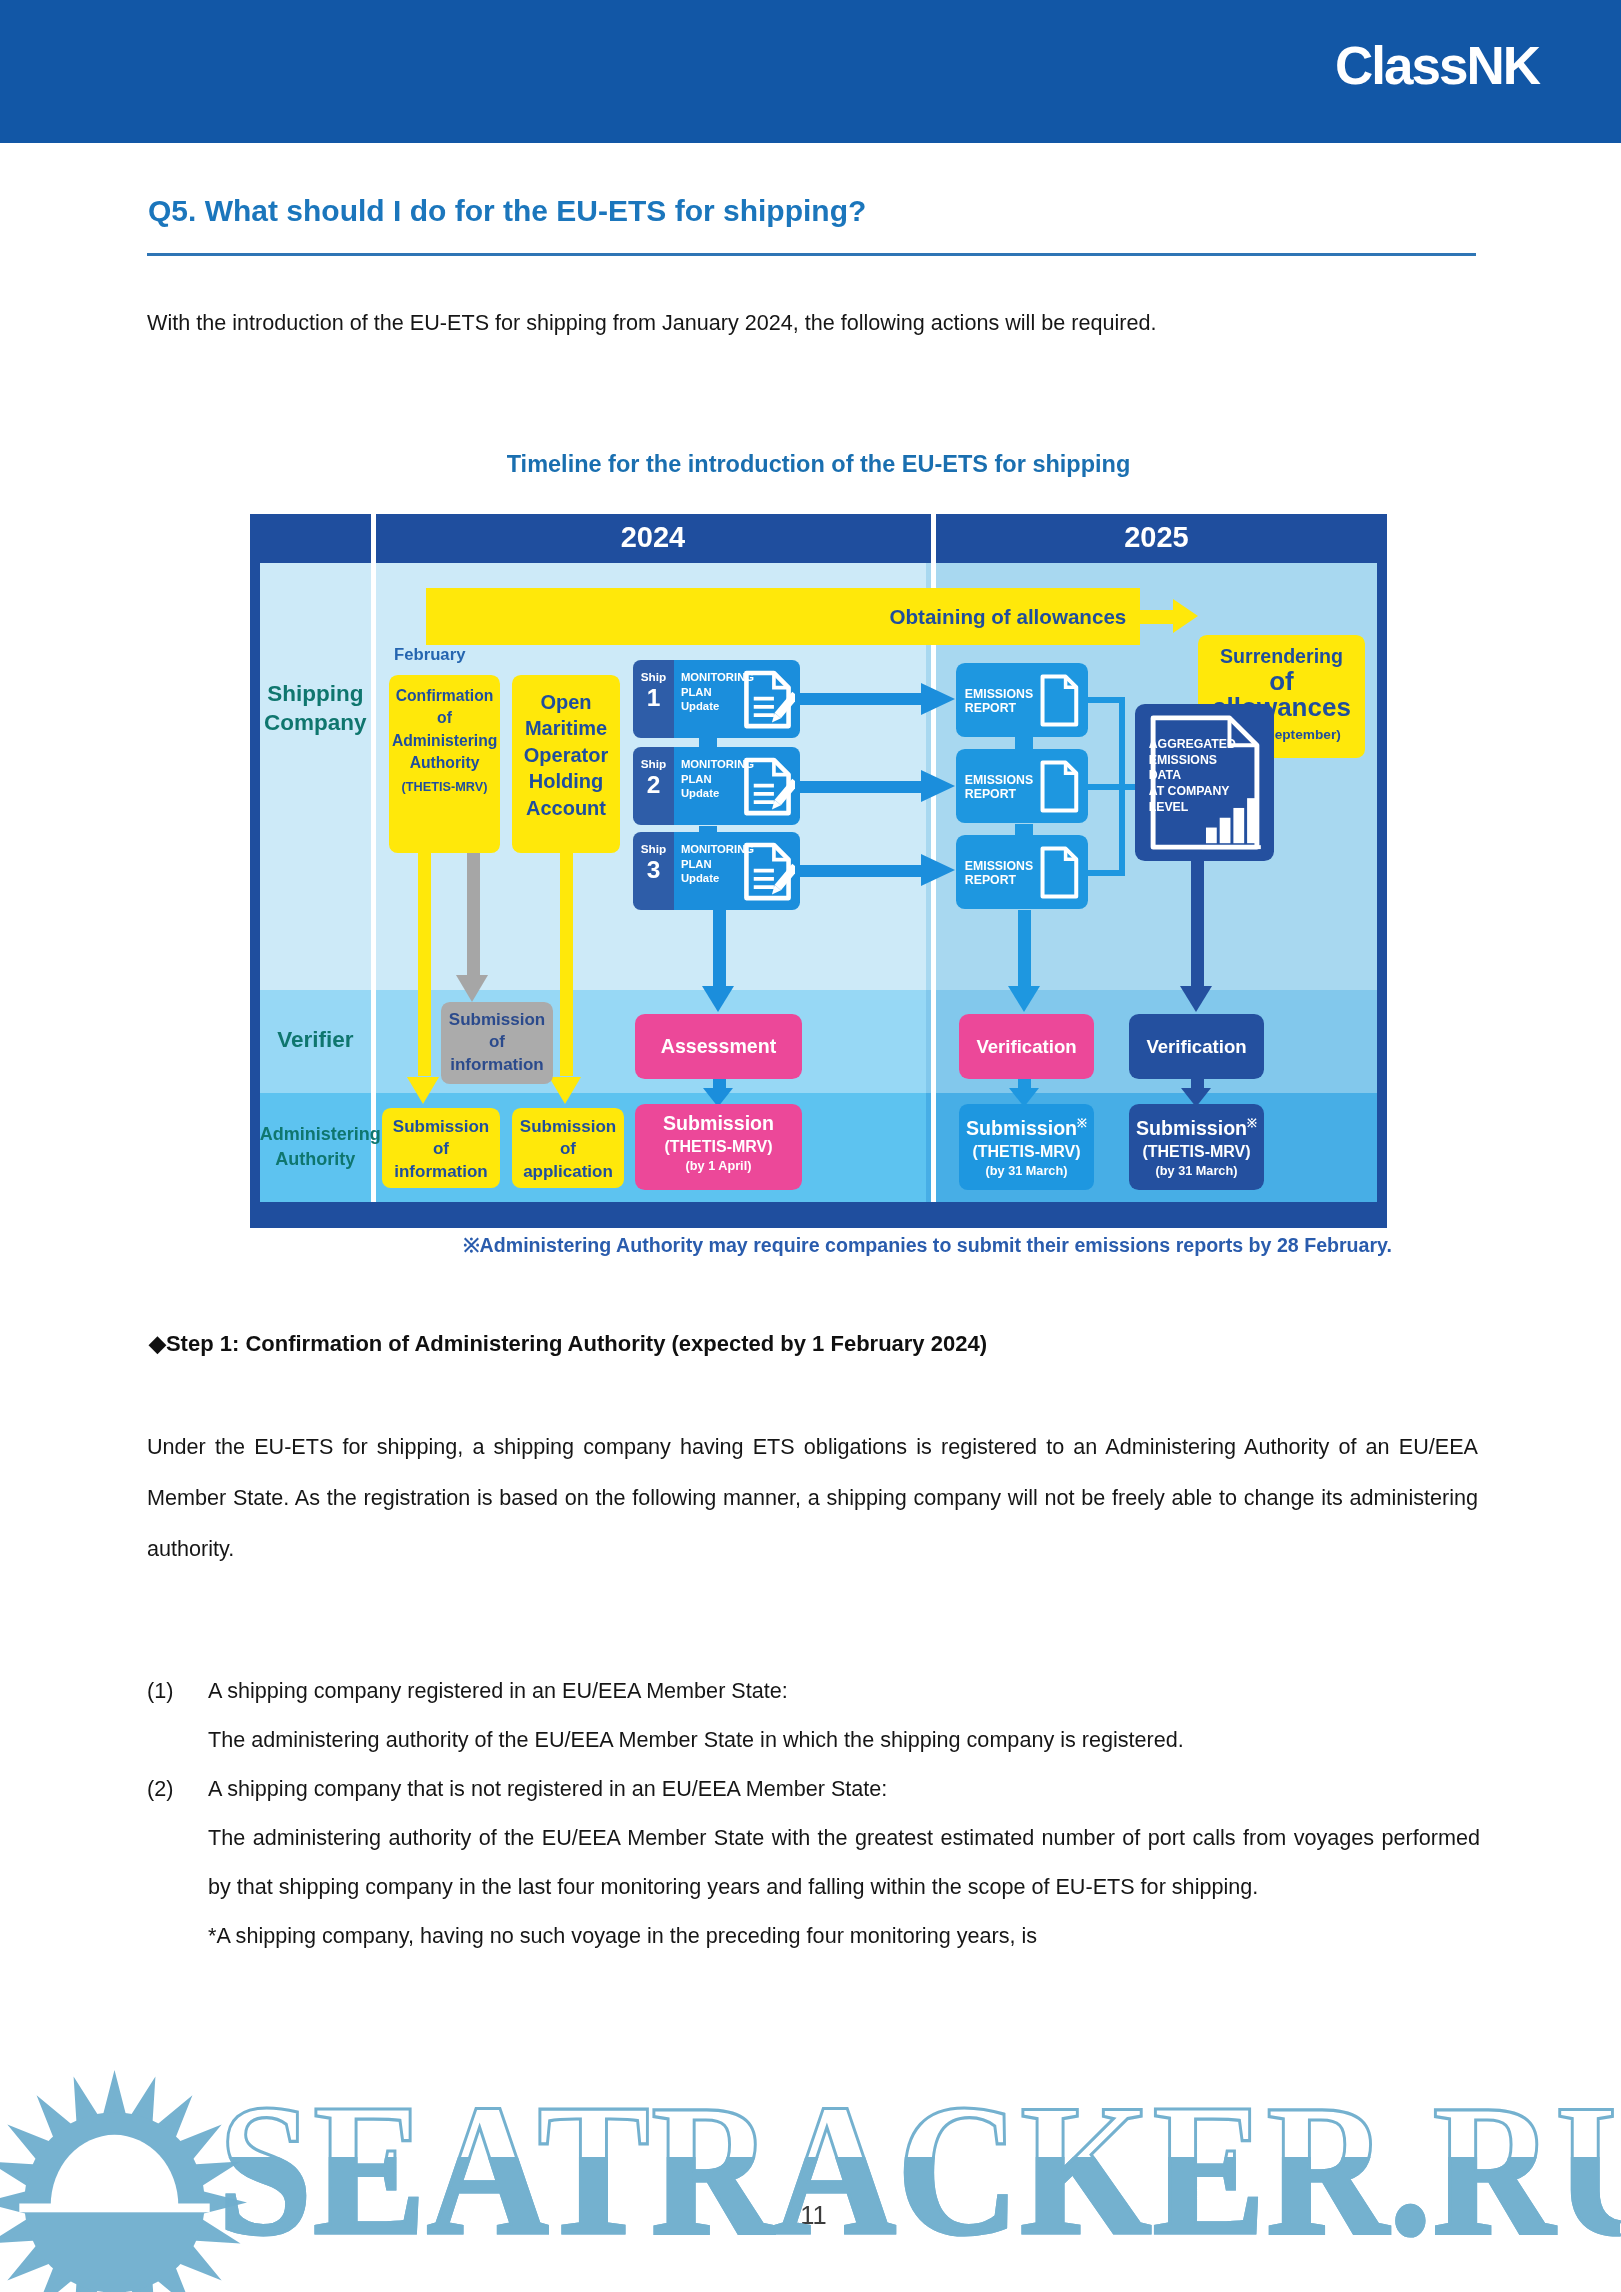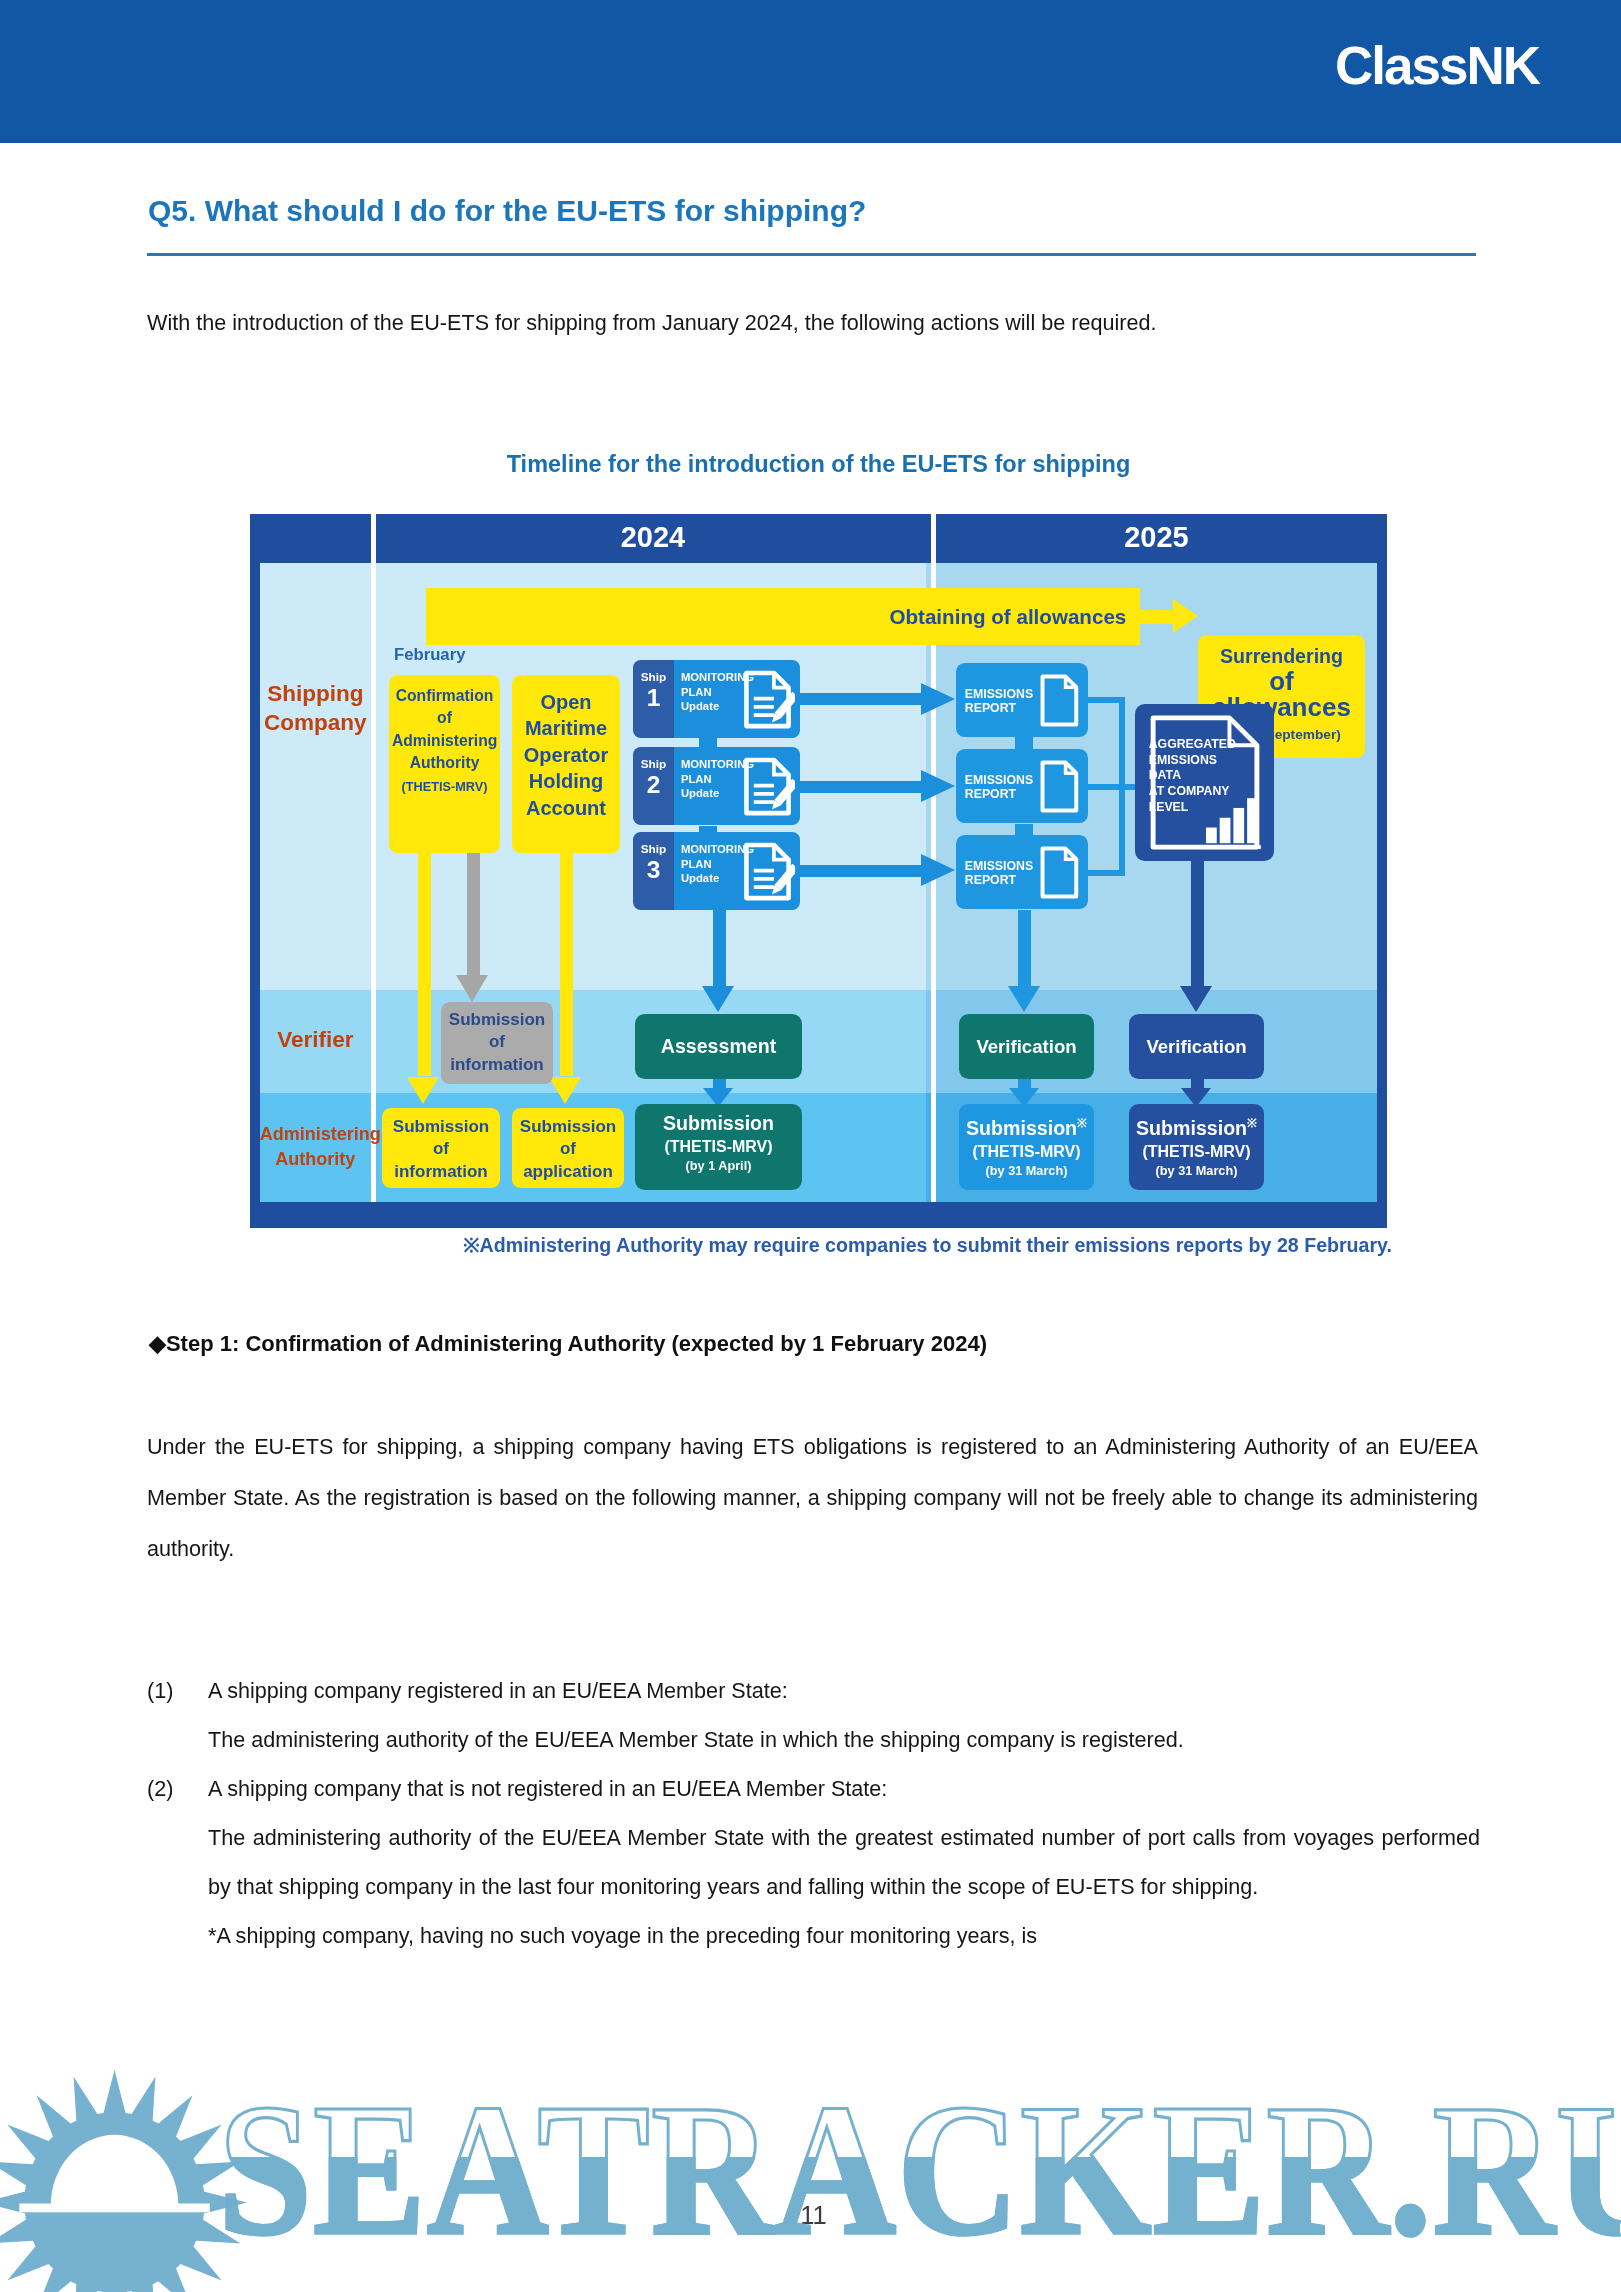--- a/index.html
+++ b/index.html
@@ -31,24 +31,24 @@
   .list-num { position:absolute; left:0; top:0; }
   .list-body { text-align:justify; }
 
   
   #diagram { left:250px; top:514px; width:1137px; height:714px; background:#CDEAF8; }
   .navy { background:#1F4E9E; }
   .row-band { position:absolute; left:9.8px; width:1117px; }
   .row-2025 { position:absolute; left:676px; width:451px; }
   .divider { position:absolute; width:4.9px; background:#ffffff; }
   .year { position:absolute; top:6.9px; color:#fff; font-size:29px; font-weight:bold; text-align:center; }
-  .row-label { position:absolute; left:9.8px; width:111px; text-align:center; font-weight:bold; color:#c2410c; }
+  .row-label { position:absolute; left:9.8px; width:111px; text-align:center; font-weight:bold; color:#0f766e; }
 
   .ybox { position:absolute; background:#FFE80A; border-radius:8.8px; color:#1F4E9E; font-weight:bold; text-align:center; }
-  .bluebox { position:absolute; background:#0f766e; border-radius:9.8px; color:#fff; font-weight:bold; text-align:center; }
+  .bluebox { position:absolute; background:#ec4899; border-radius:9.8px; color:#fff; font-weight:bold; text-align:center; }
   .erbox { position:absolute; background:#1E97E0; border-radius:8.8px; color:#fff; font-weight:bold; }
   .darkbox { position:absolute; background:#24509F; border-radius:9.8px; color:#fff; font-weight:bold; text-align:center; }
   .graybox { position:absolute; background:#ABABAB; border-radius:8.8px; color:#2B4A8C; font-weight:bold; text-align:center; }
 
   .vline { position:absolute; }
   .head-down { position:absolute; width:0; height:0; }
   .head-right { position:absolute; width:0; height:0; }
 
   .ship-num-part { position:absolute; left:0; top:0; width:41px; height:100%; background:#2E5DA8;
                    border-radius:7.8px 0 0 7.8px; color:#fff; font-weight:bold; text-align:center; }

